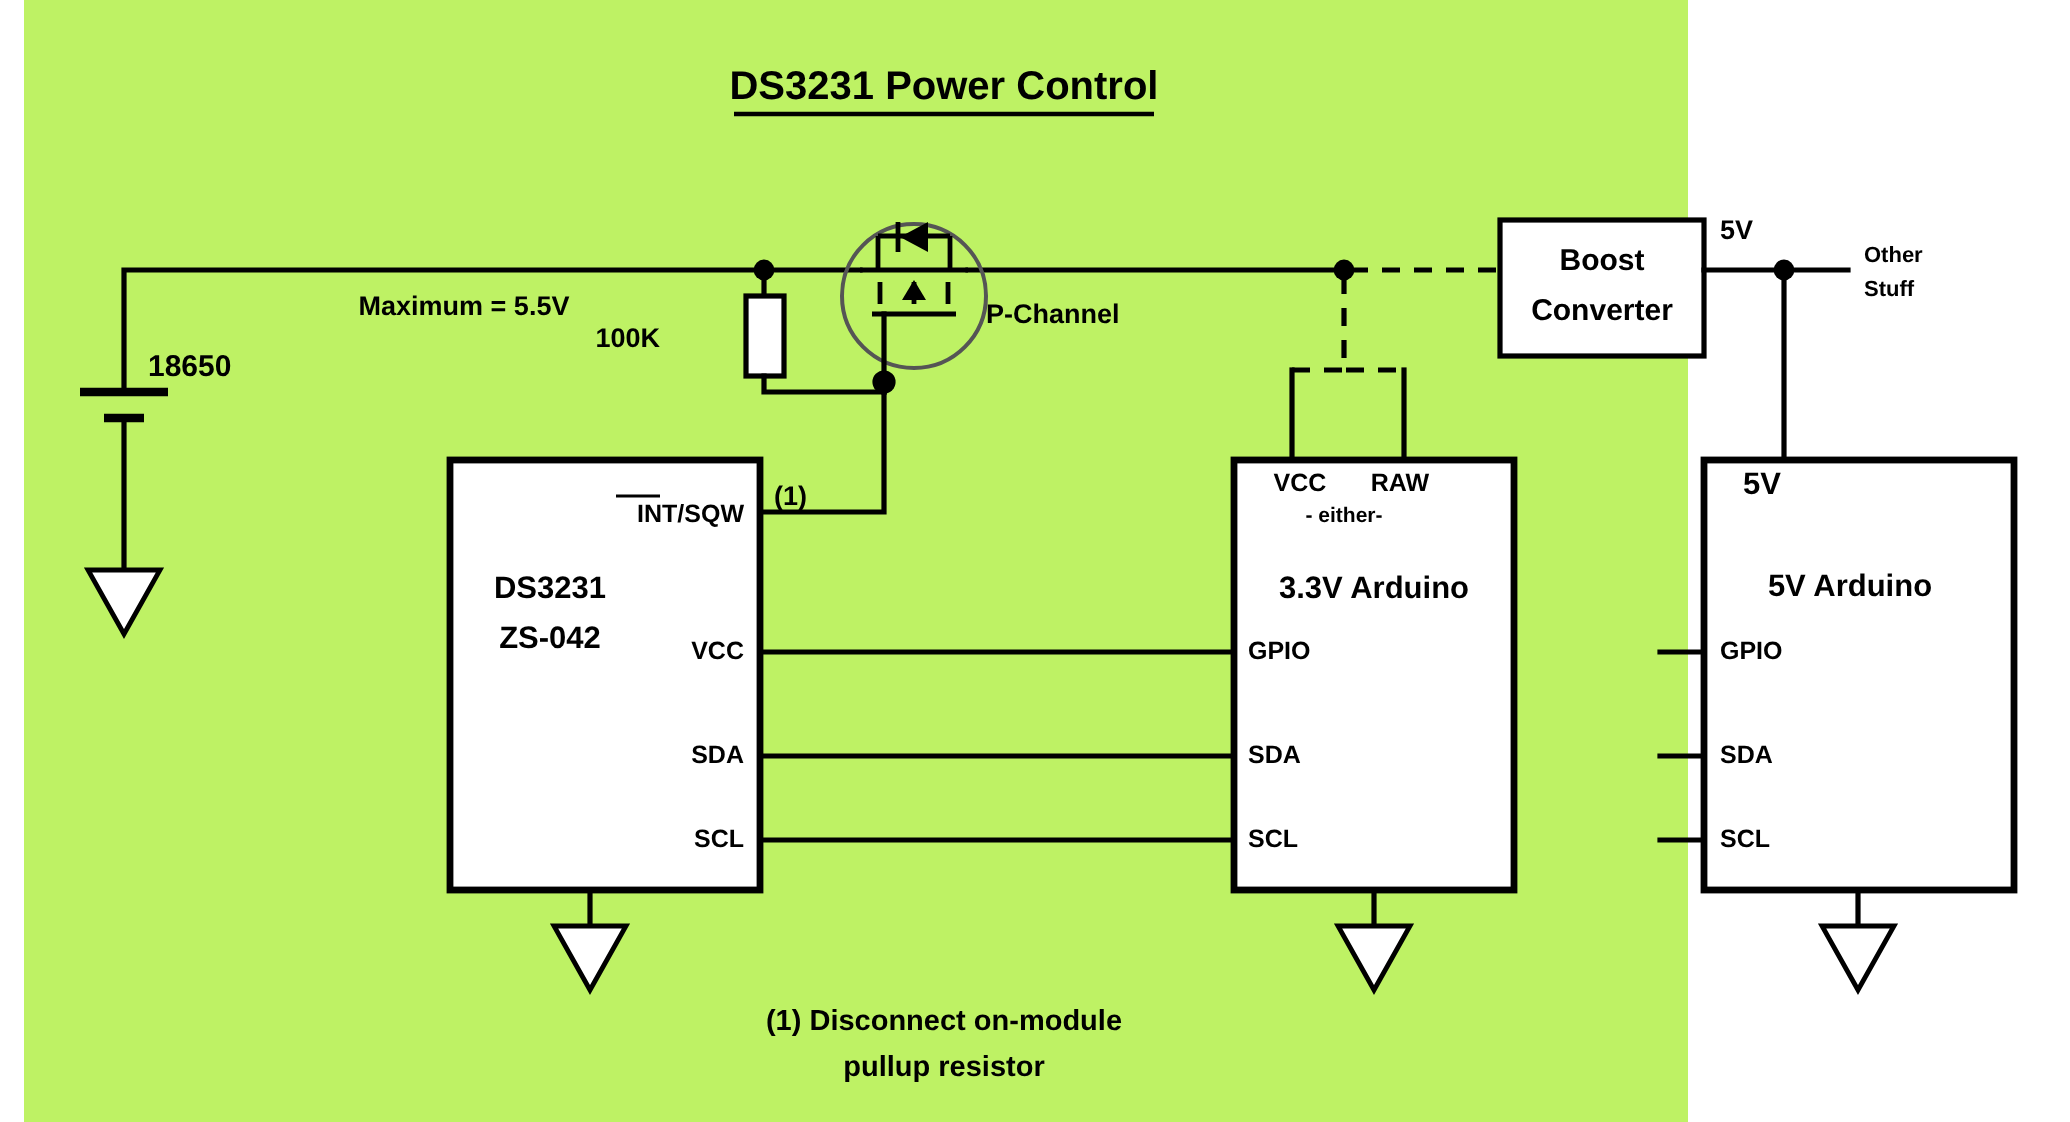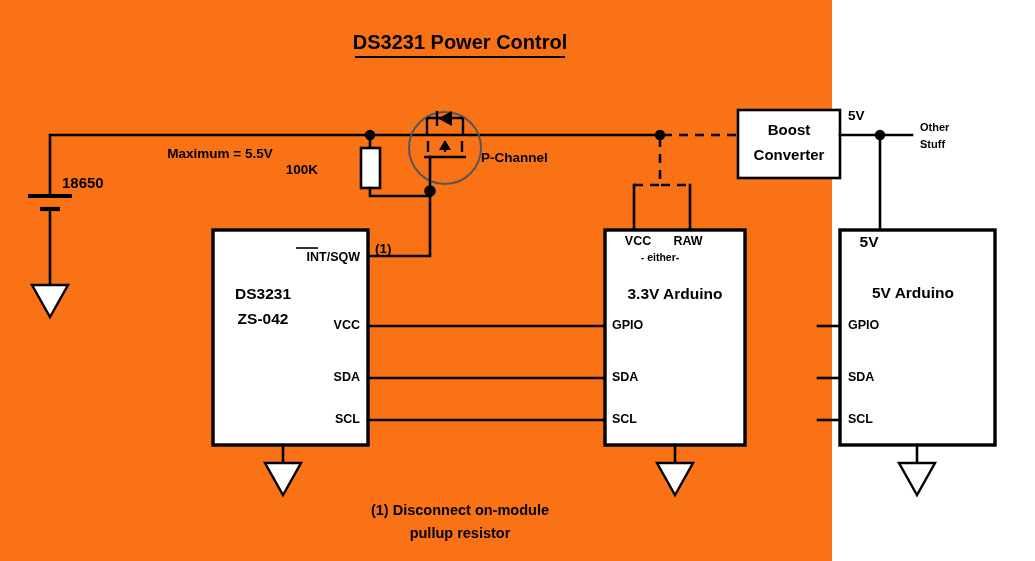--- a/index.html
+++ b/index.html
@@ -10,21 +10,22 @@
   body {
     width: 1035px;
     height: 561px;
     font-family: "Liberation Sans", sans-serif;
     overflow: hidden;
   }
   #schematic-root {
     position: relative;
     width: 832px;
     height: 561px;
-    background: #f97316;
+    background: #bef264;
+    margin-left: 12px;
   }
   svg#schematic {
     display: block;
     width: 1035px;
     height: 561px;
   }
   .wire {
     stroke: #000000;
     stroke-width: 2.6;
     fill: none;

